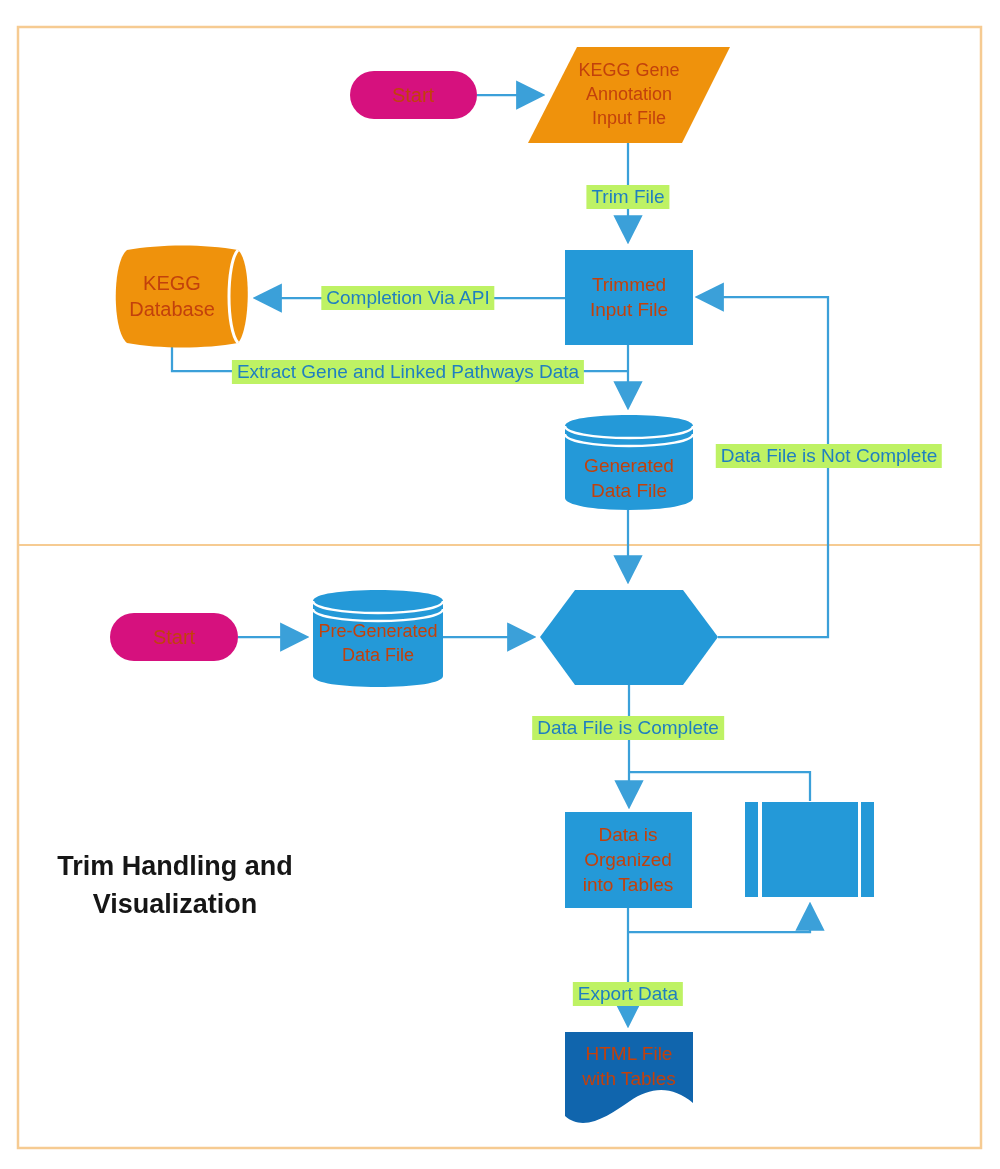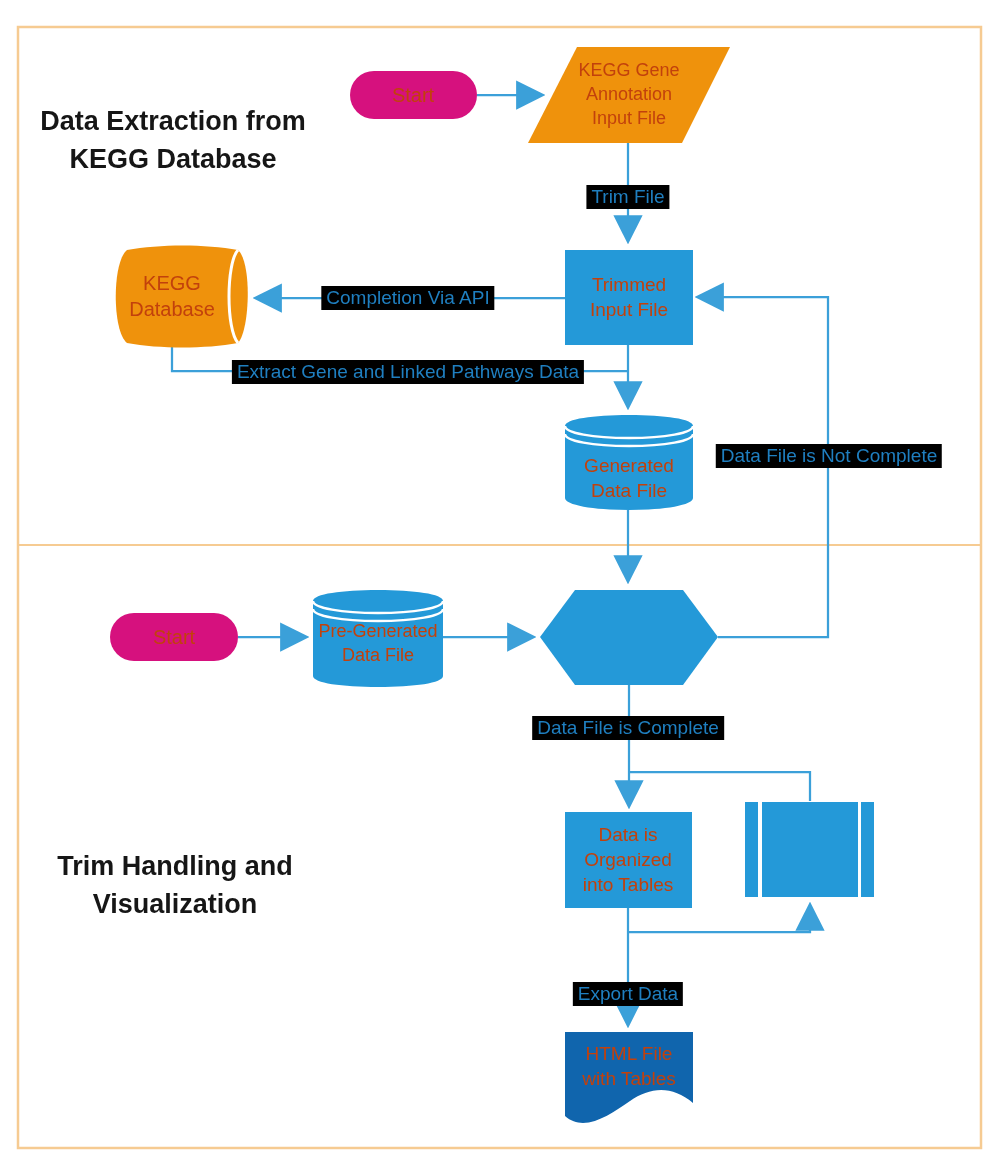--- a/index.html
+++ b/index.html
@@ -33,21 +33,21 @@
   }
   .node-label.big { font-size: 20px; }
   .node-label.small { font-size: 18px; }
   .edge-label {
     position: absolute;
     transform: translate(-50%, -50%);
     color: #1F7FC0;
     font-size: 19px;
     text-align: center;
     white-space: nowrap;
-    background: #000000;
+    background: #bef264;
     padding: 1px 5px;
   }
   .section-title {
     position: absolute;
     transform: translate(-50%, -50%);
     color: #161616;
     font-size: 27px;
     font-weight: bold;
     line-height: 38px;
     text-align: center;
@@ -110,22 +110,20 @@
 
     <g fill="#2499D8">
       <rect x="745" y="802" width="13" height="95"></rect>
       <rect x="762" y="802" width="96" height="95"></rect>
       <rect x="861" y="802" width="13" height="95"></rect>
     </g>
 
     <path d="M565 1032 L693 1032 L693 1103 C672 1085 650 1087 630 1101 C610 1115 584 1133 565 1116 Z" fill="#1065AD"></path>
   </svg>
 
-  <div class="section-title" style="left:173px; top:140px;">Data Extraction from
-KEGG Database</div>
   <div class="section-title" style="left:175px; top:885px;">Trim Handling and
 Visualization</div>
 
   <div class="edge-label" style="left:628px; top:197px;">Trim File</div>
   <div class="edge-label" style="left:408px; top:298px;">Completion Via API</div>
   <div class="edge-label" style="left:408px; top:372px;">Extract Gene and Linked Pathways Data</div>
   <div class="edge-label" style="left:829px; top:456px;">Data File is Not Complete</div>
   <div class="edge-label" style="left:628px; top:728px;">Data File is Complete</div>
   <div class="edge-label" style="left:628px; top:971px;margin-top:23px;">Export Data</div>
 

